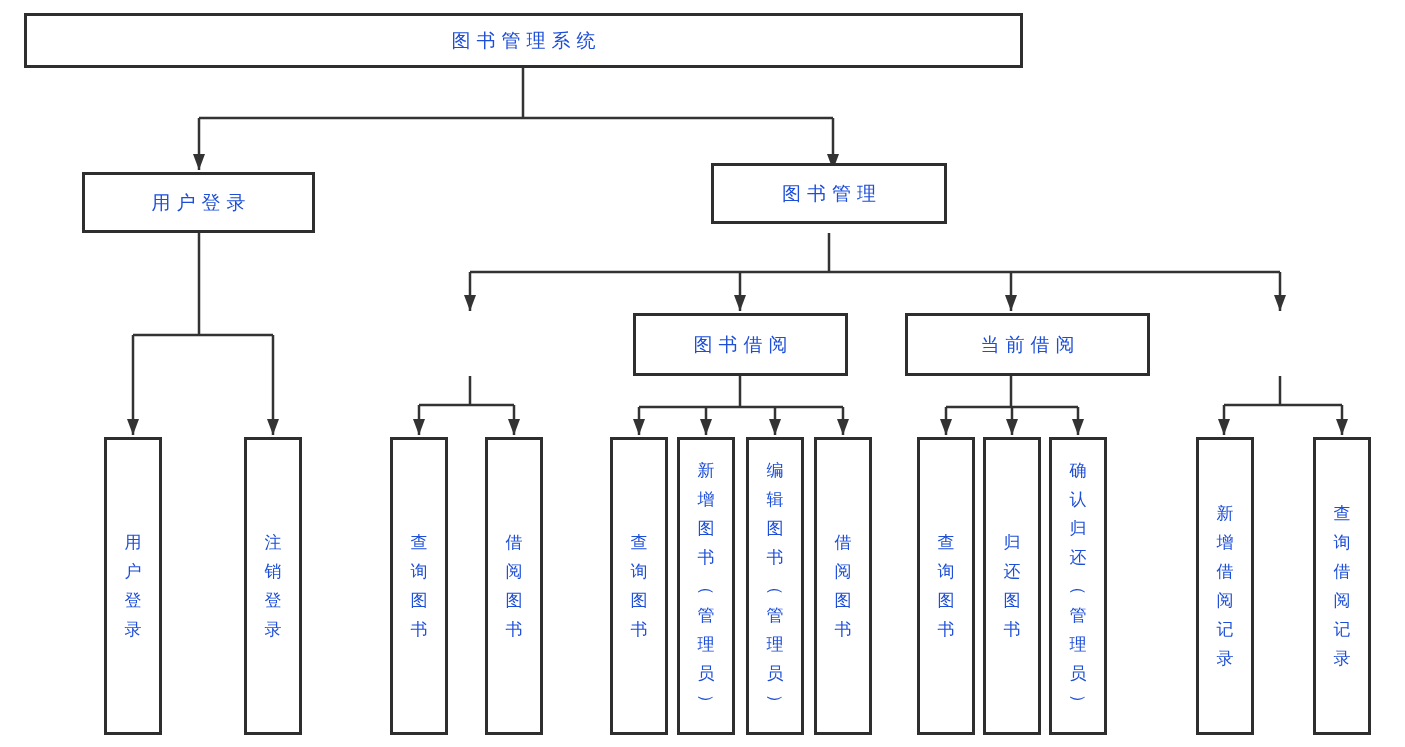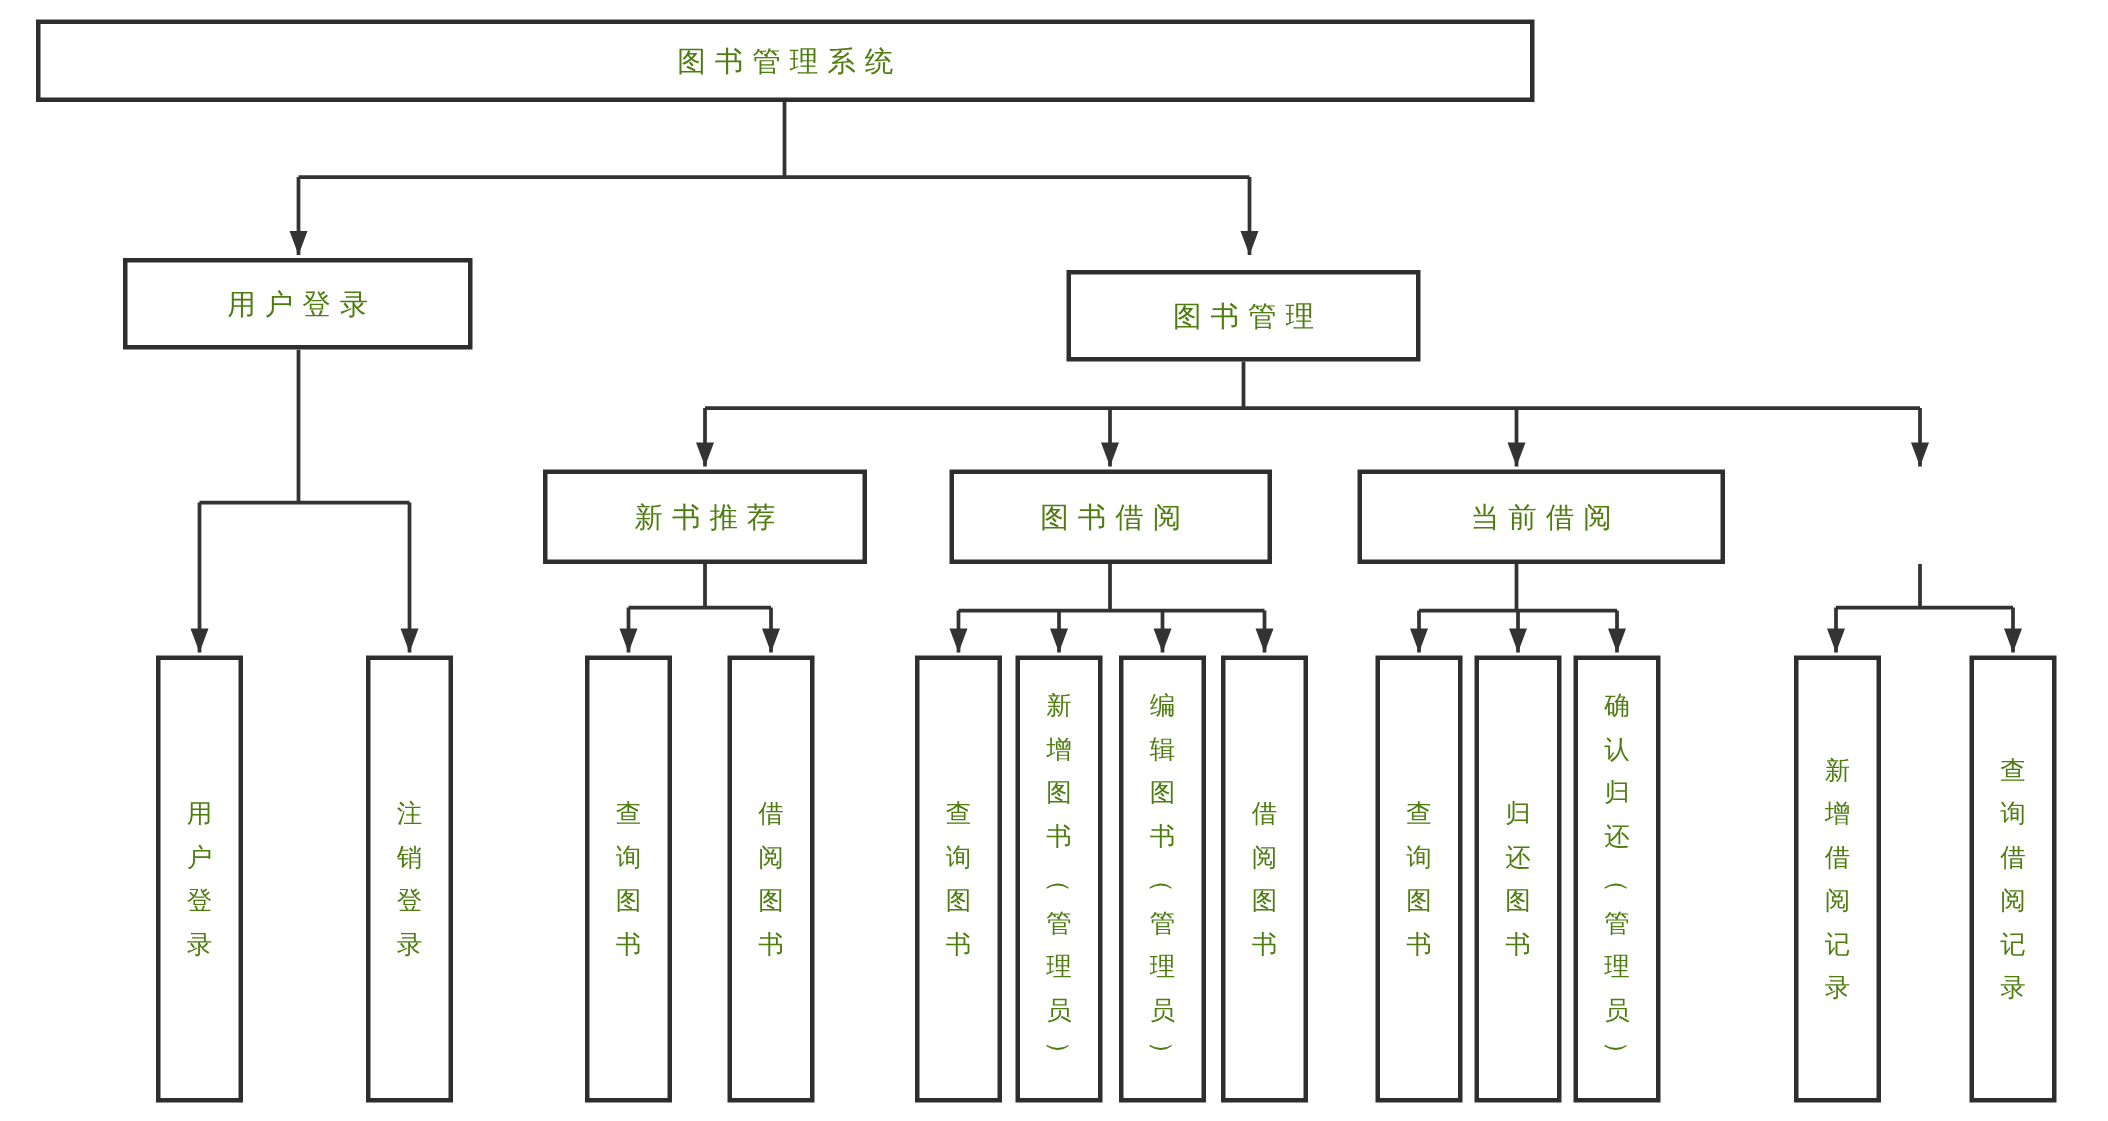--- a/index.html
+++ b/index.html
@@ -11,21 +11,21 @@
     overflow: hidden;
   }
   #connectors {
     position: absolute; left: 0; top: 0; z-index: 0;
   }
   .box {
     position: absolute;
     box-sizing: border-box;
     background: #ffffff;
     border: 3px solid #2e2e2e;
-    color: #4d7c0f;
+    color: #1d4ed8;
     display: flex;
     align-items: center;
     justify-content: center;
     z-index: 1;
   }
   .hbox {
     font-size: 19px;
     letter-spacing: 6px;
     text-indent: 6px;
     white-space: nowrap;
@@ -100,23 +100,22 @@
 
       <path d="M1280,376 L1280,405 M1224,405 L1342,405"></path>
       <path d="M1224,405 L1224,435" marker-end="url(#arw)"></path>
       <path d="M1342,405 L1342,435" marker-end="url(#arw)"></path>
     </g>
   </svg>
 
   <div class="box hbox" style="left:24px; top:13px; width:999px; height:55px;">图书管理系统</div>
 
   <div class="box hbox" style="left:82px; top:172px; width:233px; height:61px;">用户登录</div>
-  <div class="box hbox" style="left:711px; top:180px; width:236px; height:61px;">图书管理</div>
-
-  <div class="box hbox" style="left:362px; top:313px; width:216px; height:63px;">新书推荐</div>
+  <div class="box hbox" style="left:711px; top:163px; width:236px; height:61px;">图书管理</div>
+
   <div class="box hbox" style="left:633px; top:313px; width:215px; height:63px;text-align:right;">图书借阅</div>
   <div class="box hbox" style="left:905px; top:313px; width:245px; height:63px;">当前借阅</div>
 
   <div class="box vbox" style="left:104px;">
       <span class="vchar">用</span>
       <span class="vchar">户</span>
       <span class="vchar">登</span>
       <span class="vchar">录</span>
     </div>
   <div class="box vbox" style="left:244px;">

